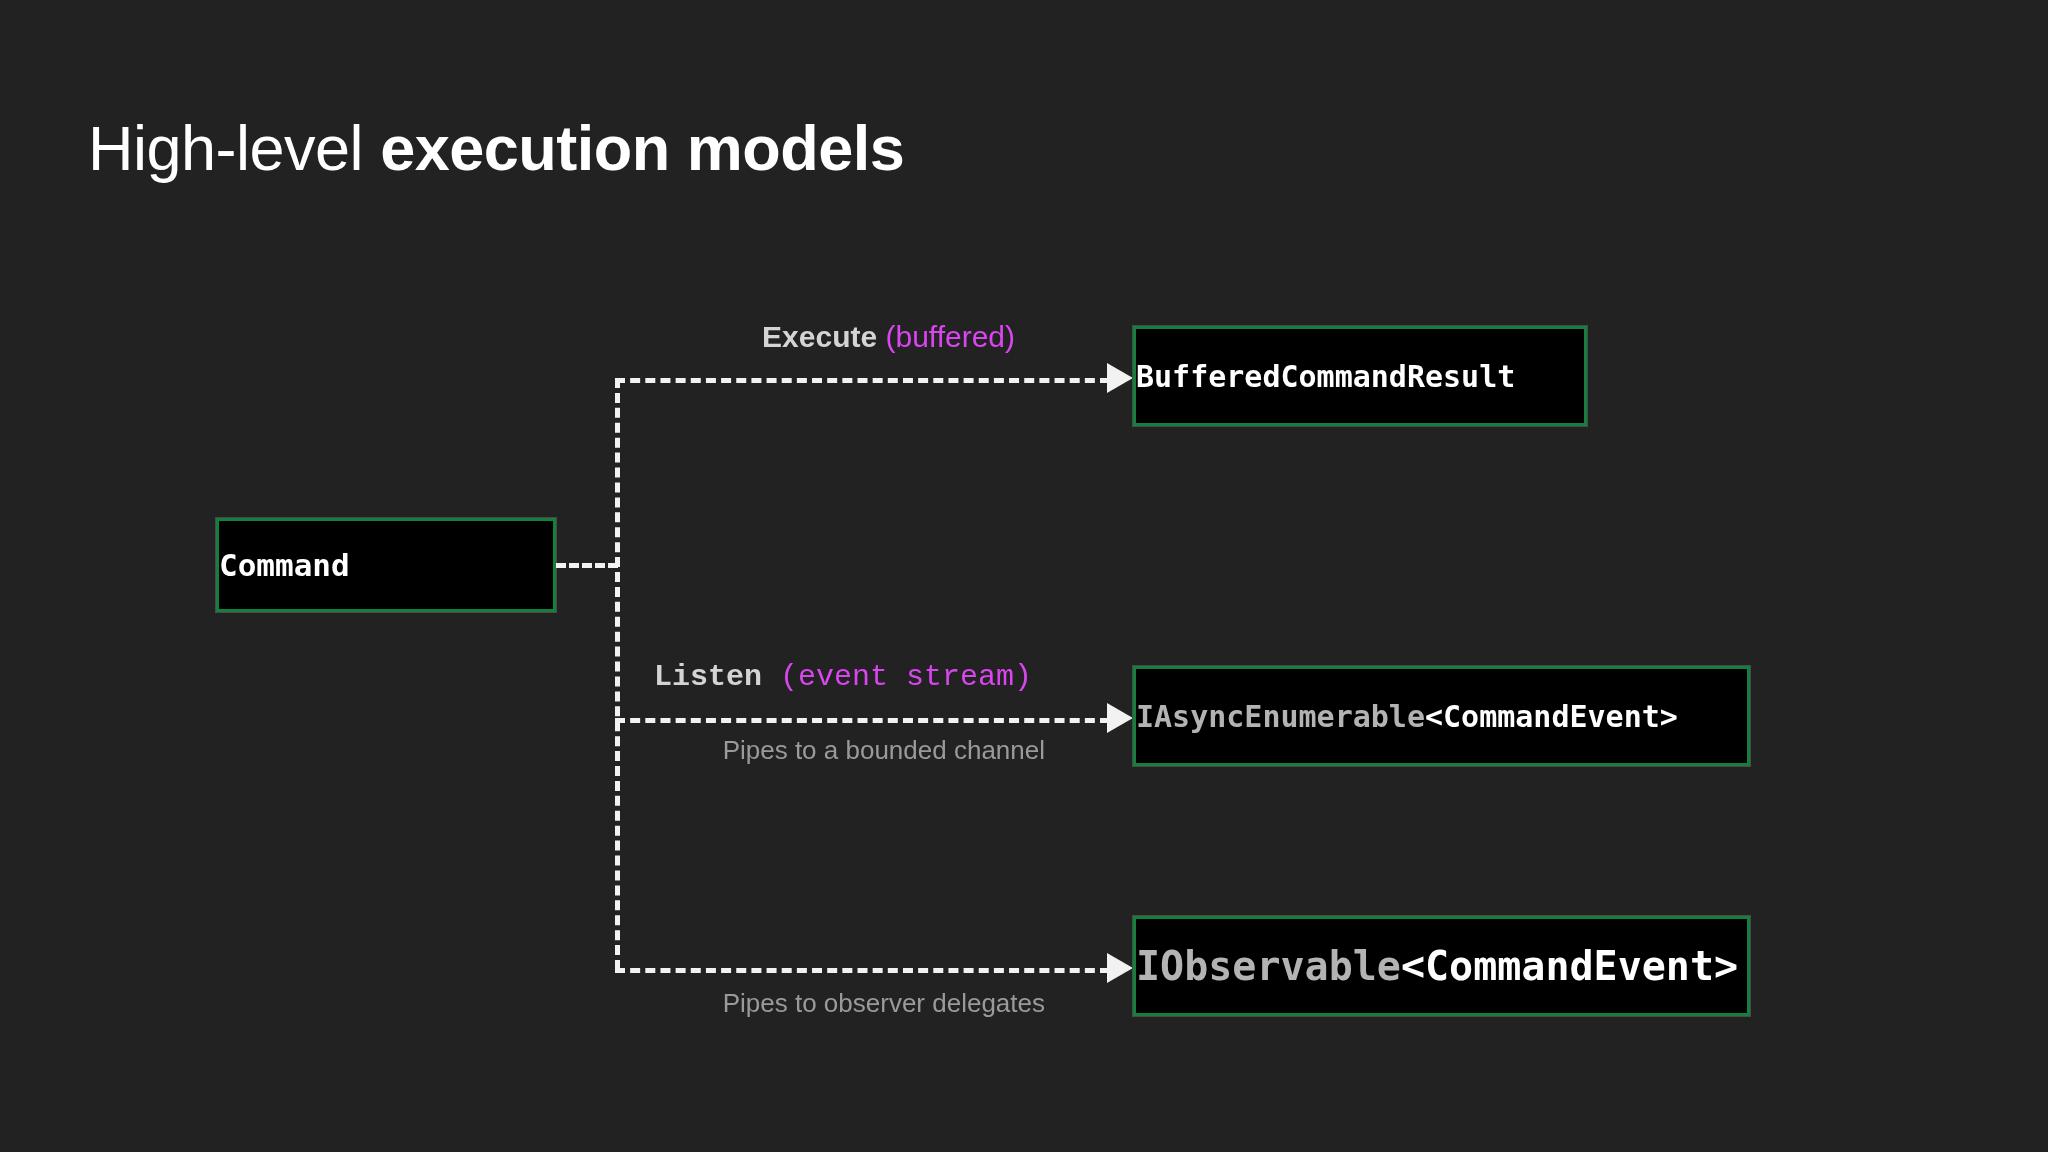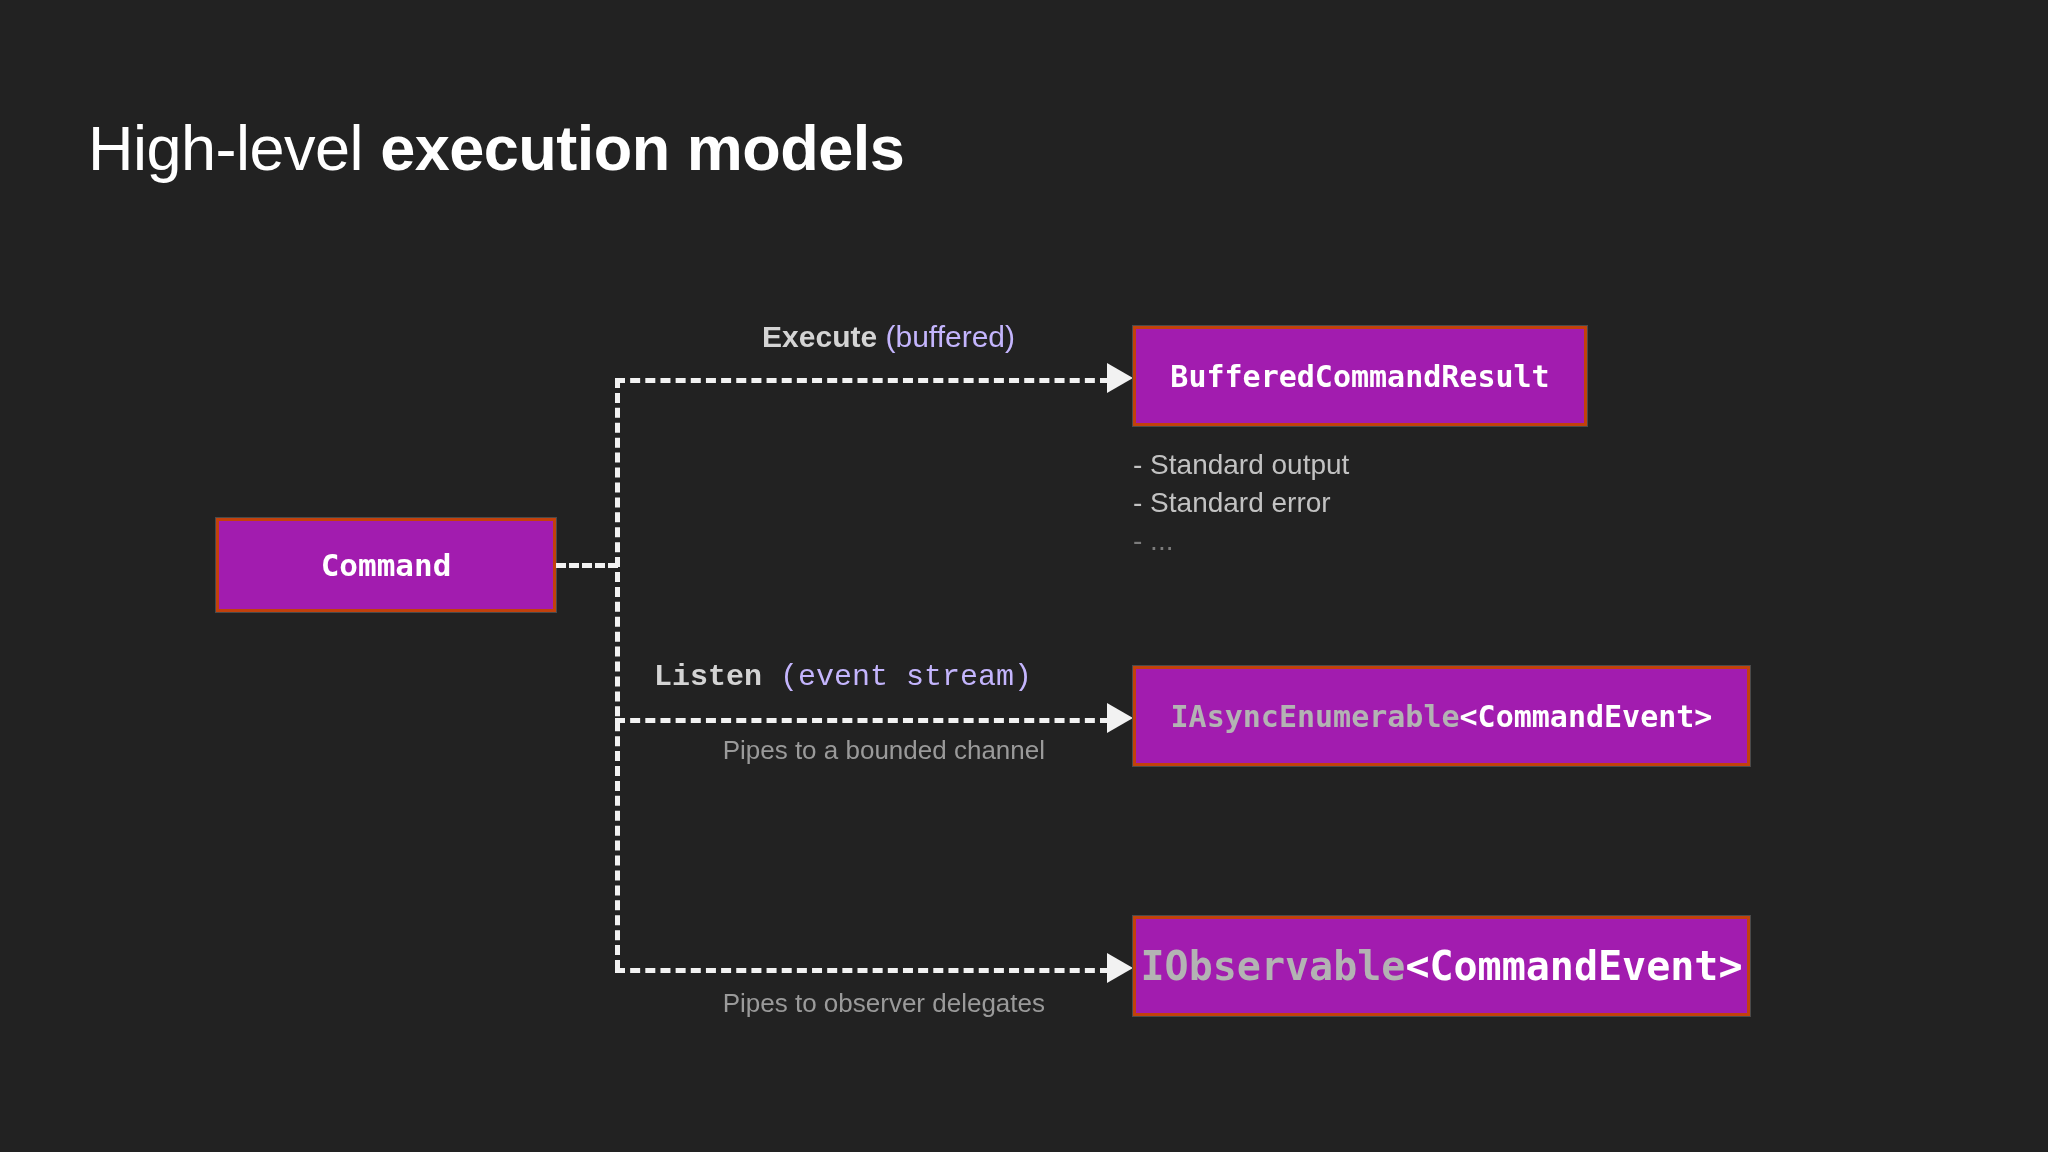--- a/index.html
+++ b/index.html
@@ -29,26 +29,25 @@
     white-space: nowrap;
     letter-spacing: -0.5px;
   }
   #title .reg { font-weight: 400; }
   #title .bold { font-weight: 700; }
 
   
   .node {
     position: absolute;
     box-sizing: border-box;
-    background: #a21caf;
-    border: 3px solid #c2410c;
+    background: #000000;
+    border: 3px solid #15803d;
     outline: 1px solid #4a4a4a;
     display: flex;
     align-items: center;
-    justify-content: center;
     font-family: "DejaVu Sans Mono", "Liberation Mono", monospace;
     font-weight: 700;
     color: #ffffff;
     white-space: nowrap;
   }
   .node .dim { color: #b3b3b3; }
 
   #node-command   { left: 216px;  top: 518px; width: 340px; height: 94px; font-size: 31px; }
   #node-buffered  { left: 1133px; top: 326px; width: 454px; height: 100px; font-size: 30px; }
   #node-iasync    { left: 1133px; top: 666px; width: 617px; height: 100px; font-size: 30px; }
@@ -90,21 +89,21 @@
   
   .branch-label {
     position: absolute;
     font-size: 30px;
     color: #c9c9c9;
     white-space: nowrap;
     text-align: right;
     transform: translateX(-100%);
   }
   .branch-label .strong { font-weight: 700; color: #d4d4d4; }
-  .branch-label .soft   { font-weight: 400; color: #c4b5fd; }
+  .branch-label .soft   { font-weight: 400; color: #d946ef; }
 
   .branch-sub {
     position: absolute;
     font-size: 26px;
     font-weight: 400;
     color: #9a9a9a;
     white-space: nowrap;
     text-align: right;
     transform: translateX(-100%);
   }
@@ -153,25 +152,20 @@
   <div class="arrow" id="arrow-3"></div>
 
   <div class="branch-label" id="label-1">
     <span class="strong">Execute</span><span class="soft"> (buffered)</span>
   </div>
 
   <div class="node" id="node-buffered">
     <span>BufferedCommandResult</span>
   </div>
 
-  <div id="bullets">
-    <div>- Standard output</div>
-    <div>- Standard error</div>
-    <div class="bullet-faded">- ...</div>
-  </div>
 
   <div class="branch-label" id="label-2">
     <span class="strong">Listen</span><span class="soft"> (event stream)</span>
   </div>
   <div class="branch-sub" id="sub-2">Pipes to a bounded channel</div>
 
   <div class="node" id="node-iasync">
     <span class="dim">IAsyncEnumerable</span>
       <span>&lt;CommandEvent&gt;</span>
   </div>

